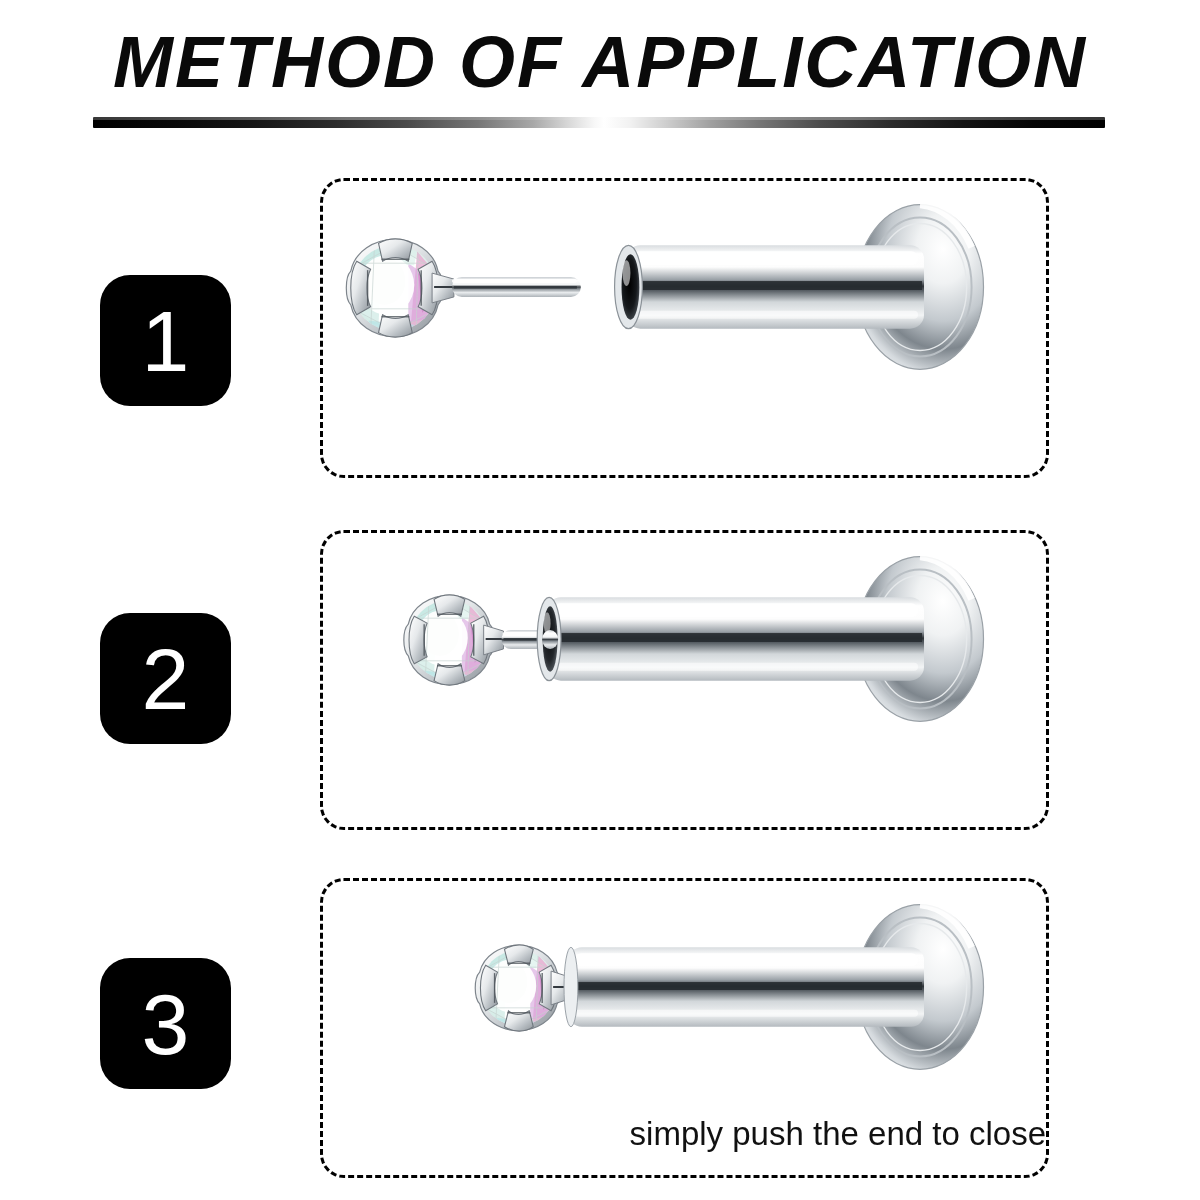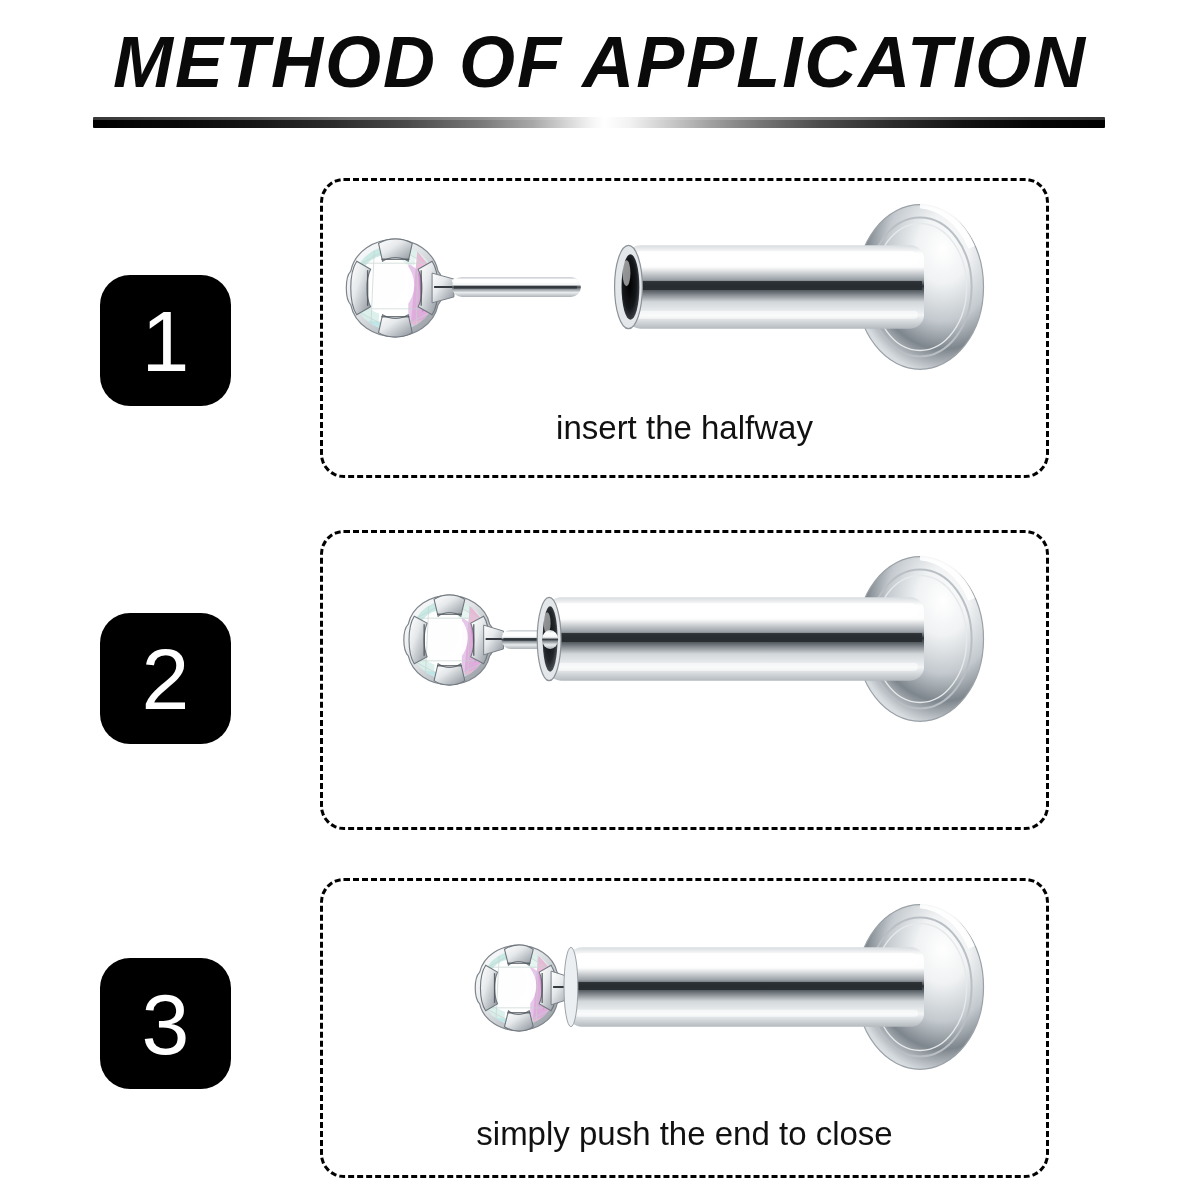--- a/index.html
+++ b/index.html
@@ -140,21 +140,21 @@
     width: 100%;
     text-align: center;
     font-family: "Liberation Sans", "DejaVu Sans", sans-serif;
     font-size: 33px;
     font-weight: 400;
     color: #111111;
     white-space: nowrap;
   }
   #row-1 .step-caption { top: 228px; }
   #row-2 .step-caption { top: 232px; }
-  #row-3 .step-caption { top: 234px; }
+  #row-3 .step-caption { top: 234px; text-align: right; }
 
 </style>
 </head>
 <body>
 
 <div id="canvas">
 
   <div class="page-title">METHOD OF APPLICATION</div>
 
   <div class="divider"></div>
@@ -295,21 +295,20 @@
             <rect x="312" y="100" width="292" height="9" fill="#262b30" opacity="0.92"></rect>
             <rect x="312" y="130" width="288" height="8" rx="4" fill="#ffffff" opacity="0.55"></rect>
 
             <ellipse cx="308" cy="106" rx="14" ry="42" fill="#e3e7ea" stroke="#8b9298" stroke-width="1.2"></ellipse>
             <ellipse cx="310" cy="106" rx="9" ry="33" fill="url(#boreG1)"></ellipse>
             <ellipse cx="306" cy="92" rx="4" ry="13" fill="#ffffff" opacity="0.55"></ellipse>
           </g>
         </svg>
       </div>
 
-      <div class="step-caption">insert the halfway</div>
     </div>
   </div>
 
   <div class="step-row" id="row-2">
 
     <div class="step-badge">
       <span class="step-badge-number">2</span>
     </div>
 
     <div class="step-panel">

